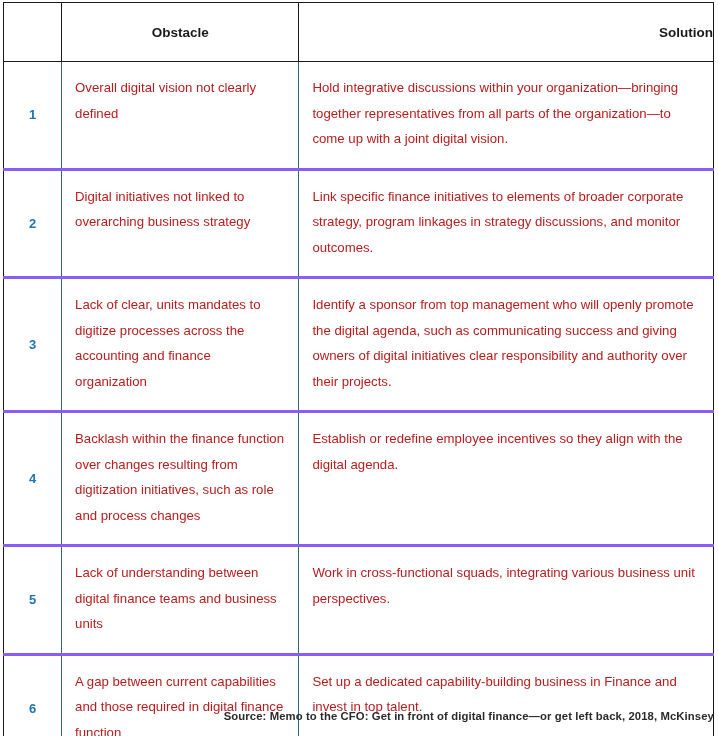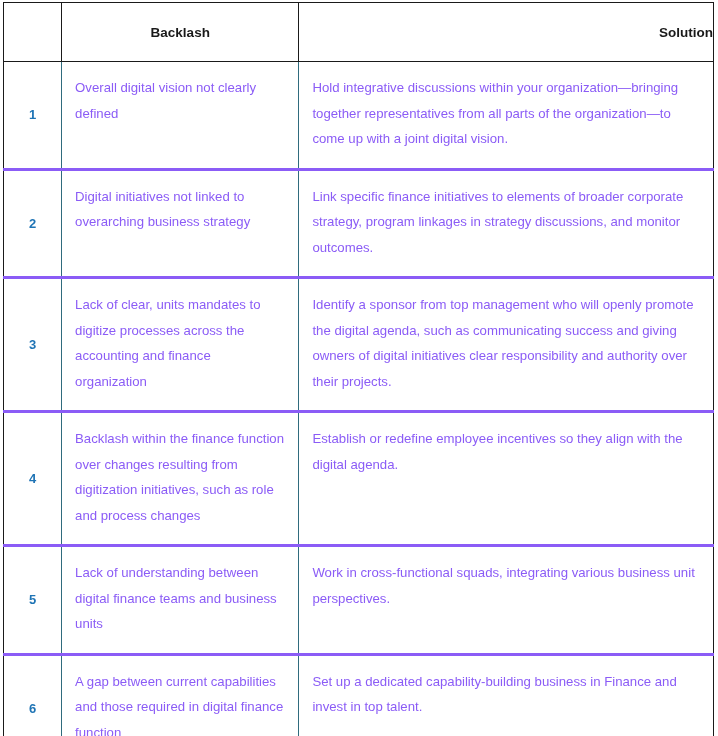--- a/index.html
+++ b/index.html
@@ -79,21 +79,21 @@
   td.cell-obstacle {
     border-right: 1px solid #2f6b7d;
     padding: 13px 14px 16px 13px;
   }
   td.cell-solution {
     padding: 13px 14px 16px 13px;
   }
   .cell-text {
     font-size: 13.2px;
     line-height: 25.5px;
-    color: #8b5cf6;
+    color: #b91c1c;
     white-space: normal;
   }
 
   
   #source-note {
     position: absolute;
     left: 3px;
     top: 710px;
     width: 711px;
     text-align: right;
@@ -110,21 +110,21 @@
 
   <table id="obstacle-table">
     <colgroup>
       <col class="col-num">
       <col class="col-obs">
       <col class="col-sol">
     </colgroup>
     <thead>
       <tr>
         <th class="th-num"></th>
-        <th class="th-obstacle">Backlash</th>
+        <th class="th-obstacle">Obstacle</th>
         <th class="th-solution">Solution</th>
       </tr>
     </thead>
     <tbody id="table-body">
         <tr>
           <td class="cell-num">1</td>
           <td class="cell-obstacle">
             <div class="cell-text">Overall digital vision not clearly defined</div>
           </td>
           <td class="cell-solution">
@@ -172,14 +172,15 @@
           <td class="cell-obstacle">
             <div class="cell-text">A gap between current capabilities and those required in digital finance function</div>
           </td>
           <td class="cell-solution">
             <div class="cell-text">Set up a dedicated capability-building business in Finance and invest in top talent.</div>
           </td>
         </tr>
       </tbody>
   </table>
 
+  <div id="source-note">Source: Memo to the CFO: Get in front of digital finance—or get left back, 2018, McKinsey</div>
 
 </div>
 
 </body></html>

